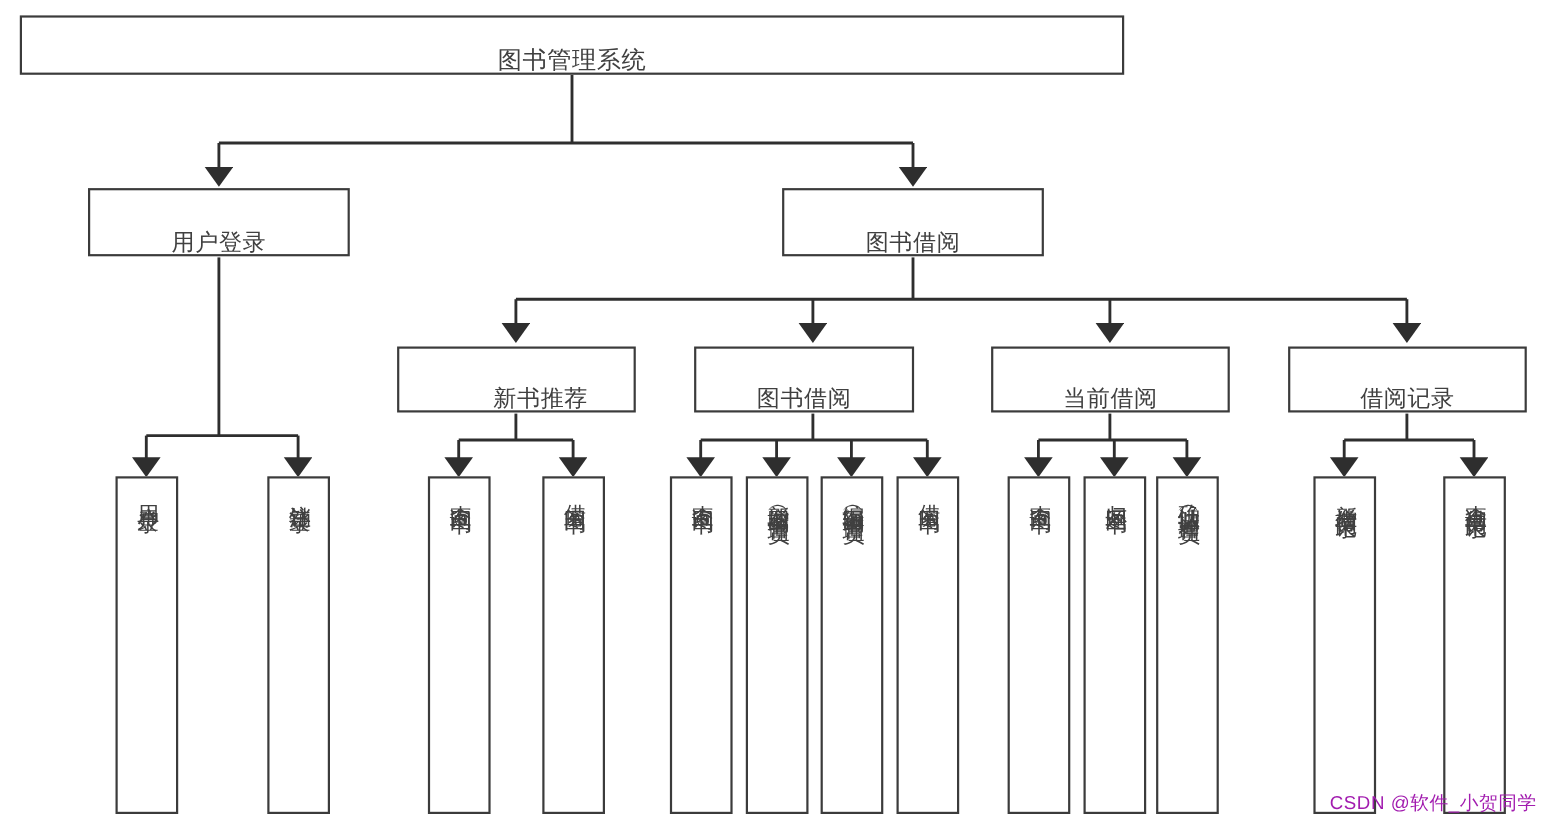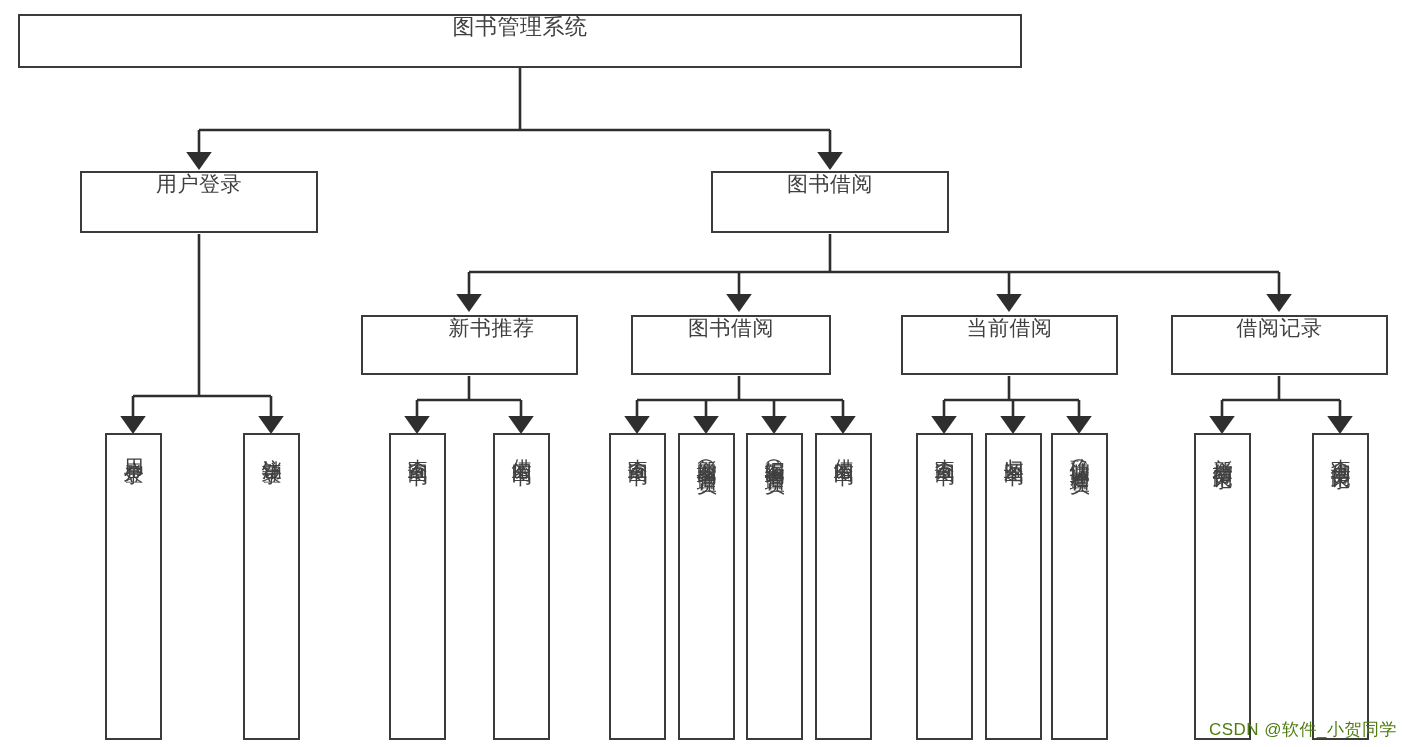--- a/index.html
+++ b/index.html
@@ -28,21 +28,21 @@
     height: 747px;
     pointer-events: none;
   }
   
   .node {
     position: absolute;
     box-sizing: border-box;
     background: #ffffff;
     border: 2.5px solid #3b3b3b;
     display: flex;
-    align-items: flex-start;
+    align-items: flex-end;
     justify-content: center;
     z-index: 2;
   }
   .node-label {
     font-size: 21px;
     letter-spacing: 0.5px;
     color: #404040;
     white-space: nowrap;
     line-height: 1;
   }
@@ -64,21 +64,21 @@
     letter-spacing: 2.5px;
     white-space: nowrap;
     color: #404040;
   }
   
   #watermark {
     position: absolute;
     right: 8px;
     bottom: 6px;
     font-size: 17px;
-    color: #4d7c0f;
+    color: #a21caf;
     letter-spacing: 0.5px;
     z-index: 5;
     white-space: nowrap;
   }
 </style>
 </head>
 <body>
 
 <div id="canvas">
 

